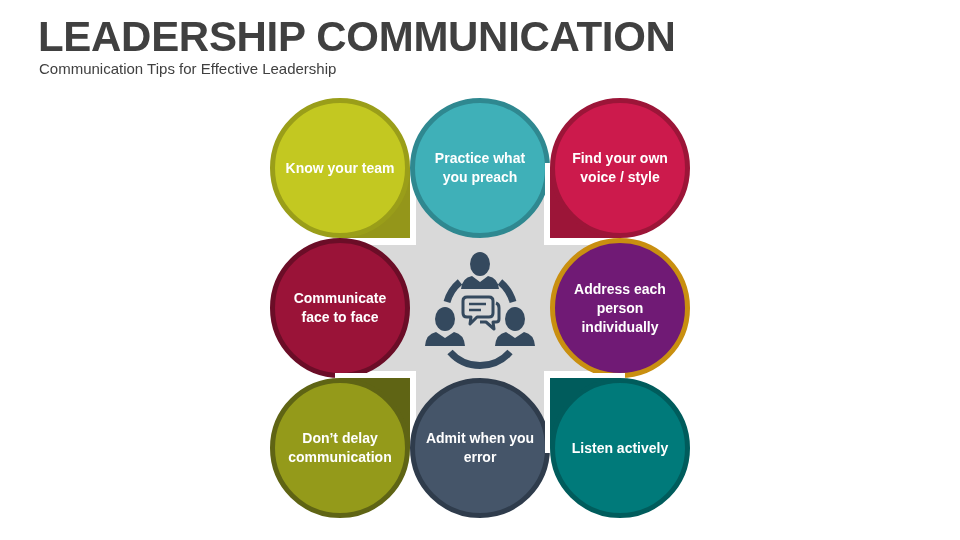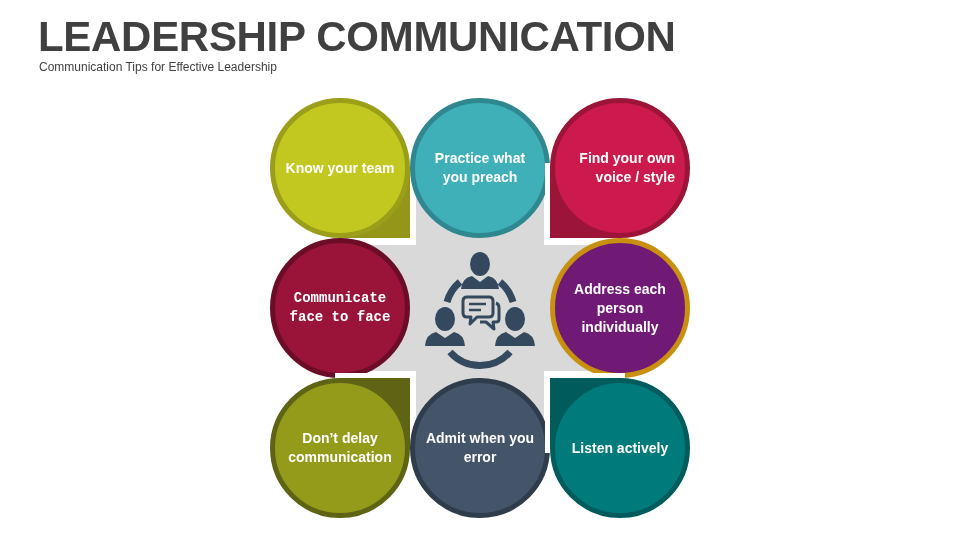--- a/index.html
+++ b/index.html
@@ -1,18 +1,18 @@
 <!DOCTYPE html>
 <html><head>
 <meta charset="utf-8">
 <style>
   html, body { margin:0; padding:0; }
   body { width:960px; height:540px; background:#ffffff; position:relative; overflow:hidden; font-family:"Liberation Sans", sans-serif; }
   .title { position:absolute; left:38px; top:13px; font-size:42px; font-weight:bold; color:#404040; letter-spacing:-0.3px; white-space:nowrap; }
-  .subtitle { position:absolute; left:39px; top:60px; font-size:12px; color:#404040; white-space:nowrap; }
+  .subtitle { position:absolute; left:39px; top:60px; font-size:15px; color:#404040; white-space:nowrap; }
   .diagram { position:absolute; left:0; top:0; width:792px; height:540px; }
   .tip { position:absolute; width:140px; height:140px; }
   .tip .corner { position:absolute; width:70px; height:70px; }
   .tip .circle { position:absolute; left:0; top:0; width:140px; height:140px; border-radius:50%; box-sizing:border-box; border:5px solid; display:flex; align-items:center; justify-content:center; text-align:center; }
   .tip .label { color:#ffffff; font-size:14px; line-height:19px; font-weight:bold; width:110px; }
   .gray-v { position:absolute; left:416px; top:168px; width:128px; height:280px; background:#d9d9d9; }
   .gray-h { position:absolute; left:340px; top:245px; width:280px; height:126px; background:#d9d9d9; }
   .icon { position:absolute; left:425px; top:247px; width:110px; height:125px; }
 </style>
 </head>
@@ -33,26 +33,26 @@
   </div>
 
   <div class="tip" style="left:410px; top:98px;">
     <div class="circle" style="background:#3fb0b8; border-color:#2f8890;">
       <div class="label">Practice what you preach</div>
     </div>
   </div>
 
   <div class="tip" style="left:550px; top:98px;">
     <div class="corner" style="left:0; top:70px; background:#9c1538; outline:5px solid #fff;"></div>
-    <div class="circle" style="background:#cc1a4c; border-color:#9c1538;text-align:right;">
+    <div class="circle" style="background:#cc1a4c; border-color:#9c1538;">
       <div class="label">Find your own voice / style</div>
     </div>
   </div>
 
-  <div class="tip" style="left:270px; top:238px;font-family:Liberation Mono, monospace;">
+  <div class="tip" style="left:270px; top:238px;">
     <div class="circle" style="background:#9a1338; border-color:#6b0d27;">
       <div class="label">Communicate face to face</div>
     </div>
   </div>
 
   <svg class="icon" viewBox="0 0 110 125">
     <g fill="#34495e" stroke="none">
 
       <ellipse cx="55" cy="17" rx="10" ry="12"></ellipse>
       <path d="M36 42 Q37 31 47 29 L55 35 L63 29 Q73 31 74 42 Z"></path>

